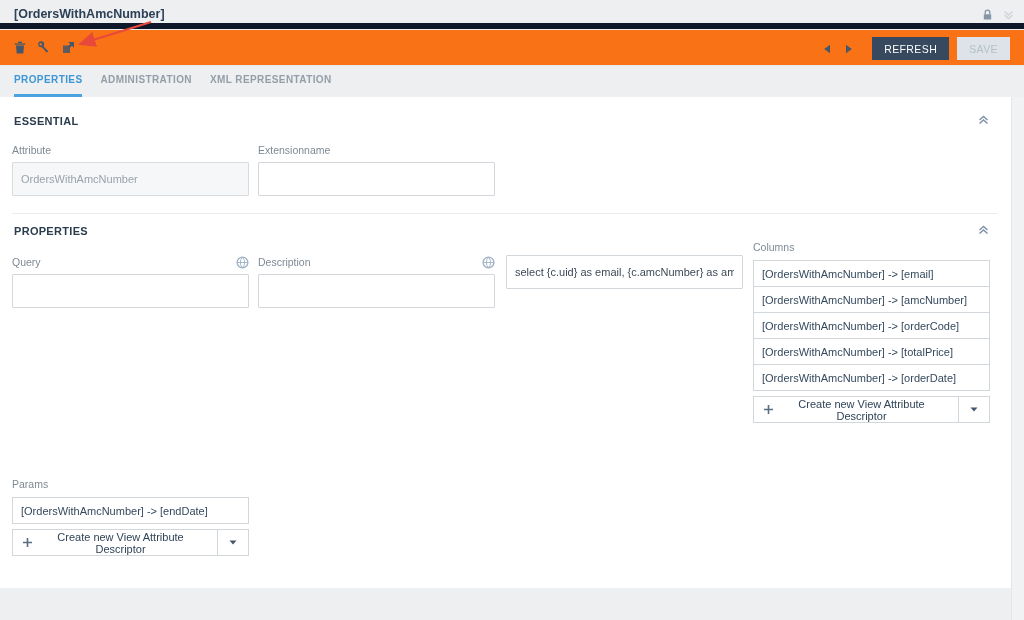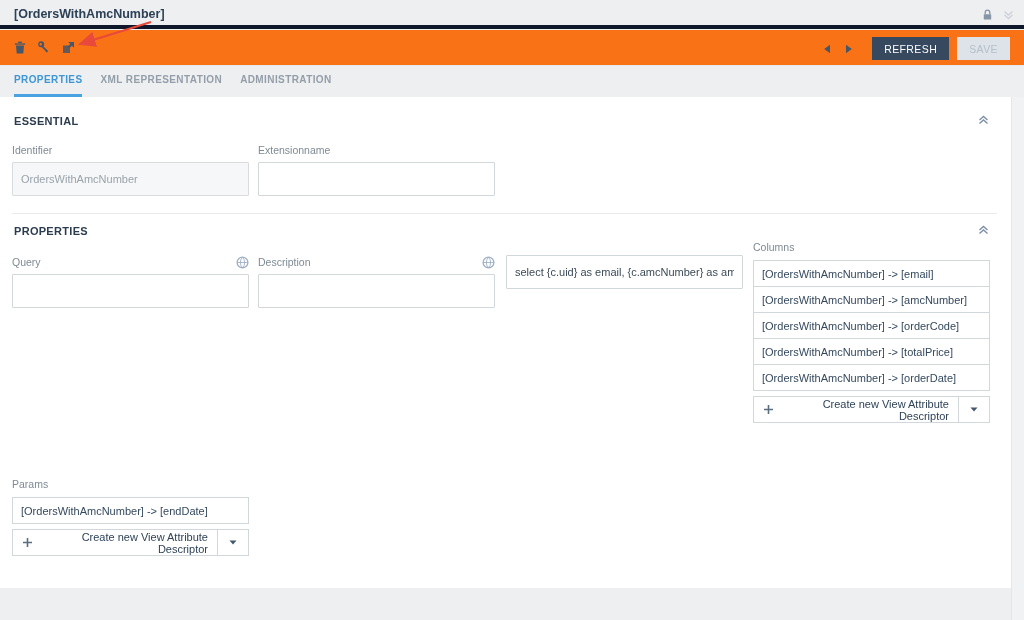--- a/index.html
+++ b/index.html
@@ -1,20 +1,20 @@
 <!DOCTYPE html>
 <html><head>
 <meta charset="utf-8">
 <style>
   * { margin:0; padding:0; box-sizing:border-box; }
   body { font-family:"Liberation Sans", sans-serif; background:#d8dbde; }
   .page { position:relative; width:1024px; height:620px; background:#edeff1; overflow:hidden; }
 
   
-  .header { position:absolute; top:0; left:0; width:1024px; height:29px; background:#edeff1; border-bottom:4px solid #0f172a; }
+  .header { position:absolute; top:0; left:0; width:1024px; height:29px; background:#edeff1; border-bottom:6px solid #0f172a; }
   .page-title { position:absolute; left:14px; top:7px; font-size:12.5px; font-weight:bold; color:#2d4156; }
   .hdr-icons { position:absolute; right:10px; top:9px; display:flex; align-items:center; gap:10px; }
 
   
   .toolbar { position:absolute; top:30px; left:0; width:1024px; height:36px; background:#f97316; border-bottom:1px solid #e6e9ec; }
   .tb-left { position:absolute; left:14px; top:10px; display:flex; align-items:center; gap:11px; }
   .tb-btn { display:flex; align-items:center; justify-content:center; cursor:pointer; background:none; border:none; padding:0; }
   .tb-right { position:absolute; right:14px; top:7px; display:flex; align-items:center; gap:8px; }
   .nav-btn { background:none; border:none; padding:0 3px; cursor:pointer; display:flex; align-items:center; }
   .btn { height:23px; border:none; font-family:"Liberation Sans",sans-serif; font-size:10.5px; letter-spacing:.4px; cursor:pointer; padding:0 12px; }
@@ -43,21 +43,21 @@
   .field .lbl-row { display:flex; justify-content:space-between; align-items:center; height:14px; margin-bottom:5px; }
   .field label { font-size:10.5px; color:#7e8a94; white-space:nowrap; }
   .field input { width:237px; height:27px; border:1px solid #d2d7db; border-radius:1px; background:#fff; font-family:"Liberation Sans",sans-serif; font-size:11px; color:#3c4a57; padding:16px 8px; }
   .field input:disabled { background:#f6f7f8; color:#9aa3ab; border-color:#d8dcdf; }
 
   .vlist { position:absolute; width:237px; }
   .vlist .hdr { font-size:10.5px; color:#7e8a94; height:14px; margin-bottom:5px; }
   .vitem { width:237px; height:27px; border:1px solid #d2d7db; background:#fff; display:flex; align-items:center; padding:8px 8px; font-size:11px; color:#35495d; white-space:nowrap; overflow:hidden; cursor:default; }
   .vitem + .vitem { margin-top:-1px; }
   .create-btn { margin-top:5px; width:237px; height:27px; border:1px solid #d2d7db; background:#fff; display:flex; align-items:stretch; cursor:pointer; padding:0; font-family:"Liberation Sans",sans-serif; }
-  .create-main { flex:1; display:flex; align-items:center; gap:0; padding:0 9px; font-size:11px; color:#2f4356;text-align:right; }
+  .create-main { flex:1; display:flex; align-items:center; gap:0; padding:0 9px; font-size:11px; color:#2f4356; }
   .create-caret { width:31px; border-left:1px solid #d2d7db; display:flex; align-items:center; justify-content:center; }
 
   svg { display:block; }
 </style>
 </head>
 <body>
 
 <div class="page">
 
   <div class="header">
@@ -139,40 +139,40 @@
       <marker id="ah" markerWidth="9" markerHeight="8" refX="7" refY="3.5" orient="auto">
         <path d="M0 0 L8 3.5 L0 7 z" fill="#e8493a"></path>
       </marker>
     </defs>
     <line x1="91" y1="12" x2="20" y2="34" stroke="#e8493a" stroke-width="2.2" marker-end="url(#ah)"></line>
   </svg>
 
   <div class="tabbar">
     <div class="tabs">
       <div class="tab active">PROPERTIES</div>
+      <div class="tab">ADMINISTRATION</div>
       <div class="tab">XML REPRESENTATION</div>
-      <div class="tab">ADMINISTRATION</div>
     </div>
   </div>
 
   <div class="content">
 
     <div class="section-title" style="top:18px;">ESSENTIAL</div>
     <button class="sec-collapse" style="top:18px;">
       <span>
         <svg width="11" height="10" viewBox="0 0 11 10">
           <path d="M1.5 5 L5.5 1.5 L9.5 5" fill="none" stroke="#7d90a6" stroke-width="1.4"></path>
           <path d="M1.5 8.5 L5.5 5 L9.5 8.5" fill="none" stroke="#7d90a6" stroke-width="1.4"></path>
         </svg>
       </span>
     </button>
 
     <div class="field" style="left:12px; top:46px;">
       <div class="lbl-row">
-          <label>Identifier</label>
+          <label>Attribute</label>
         </div>
       <input type="text" disabled="" value="OrdersWithAmcNumber" style="">
     </div>
     <div class="field" style="left:258px; top:46px;">
       <div class="lbl-row">
           <label>Extensionname</label>
         </div>
       <input type="text" value="" style="">
     </div>
 

